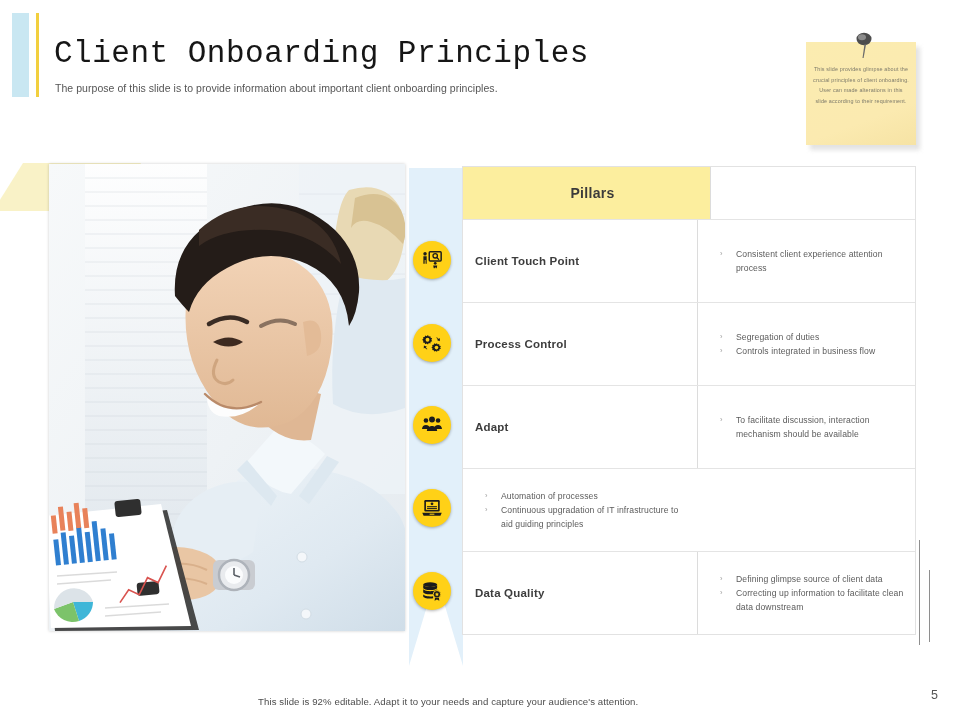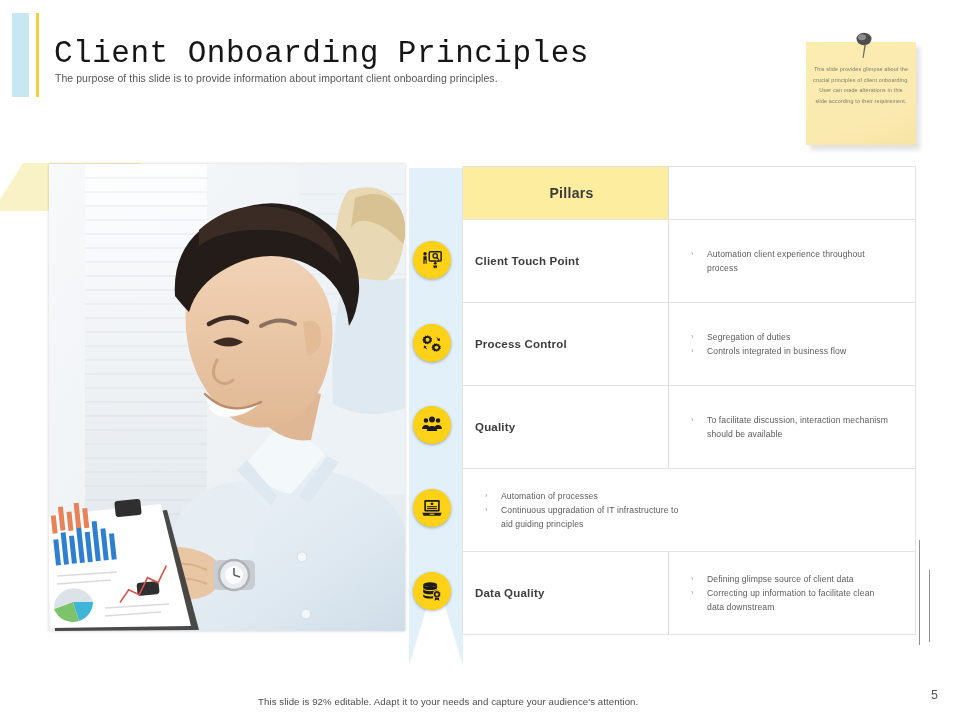--- a/index.html
+++ b/index.html
@@ -36,21 +36,21 @@
     left: 54px; top: 36px;
     font-size: 31px;
     font-weight: 400;
     letter-spacing: 0.5px;
     color: #161616;
     white-space: nowrap;
     font-family: Liberation Mono, monospace;
   }
   .subtitle {
     position: absolute;
-    left: 55px; top: 72px;
+    left: 55px; top: 82px;
     font-size: 10.5px;
     color: #555555;
     white-space: nowrap;
     letter-spacing: 0.05px;
   }
 
   
   .sticky-wrap {
     position: absolute;
     left: 806px; top: 42px;
@@ -146,21 +146,21 @@
     font-weight: 700;
     font-size: 14px;
     color: #3b3b3b;
     height: 52px;
     display: flex;
     align-items: center;
     justify-content: center;
     letter-spacing: .3px;
   }
   .cell-pillar {
-    width: 206px;
+    width: 248px;
     box-sizing: border-box;
     border-right: 1px solid #dcdcdc;
     display: flex;
     align-items: center;
     padding-left: 12px;
     font-weight: 700;
     font-size: 11.5px;
     color: #3d3d3d;
     letter-spacing: .2px;
   }
@@ -467,21 +467,21 @@
   </div>
 
   <div class="tbody">
 
     <div class="table-row">
       <div class="cell-pillar">Client Touch Point</div>
       <div class="cell-principle">
         <div class="bullets">
           <div class="bullet-line">
             <span class="bullet-mark">›</span>
-            <span class="bullet-text">Automation client experience throughout process</span>
+            <span class="bullet-text">Consistent client experience attention process</span>
           </div>
         </div>
       </div>
     </div>
 
     <div class="table-row">
       <div class="cell-pillar">Process Control</div>
       <div class="cell-principle">
         <div class="bullets">
           <div class="bullet-line">
@@ -490,21 +490,21 @@
           </div>
           <div class="bullet-line">
             <span class="bullet-mark">›</span>
             <span class="bullet-text">Controls integrated in business flow</span>
           </div>
         </div>
       </div>
     </div>
 
     <div class="table-row">
-      <div class="cell-pillar">Quality</div>
+      <div class="cell-pillar">Adapt</div>
       <div class="cell-principle">
         <div class="bullets">
           <div class="bullet-line">
             <span class="bullet-mark">›</span>
             <span class="bullet-text">To facilitate discussion, interaction mechanism should be available</span>
           </div>
         </div>
       </div>
     </div>
 

